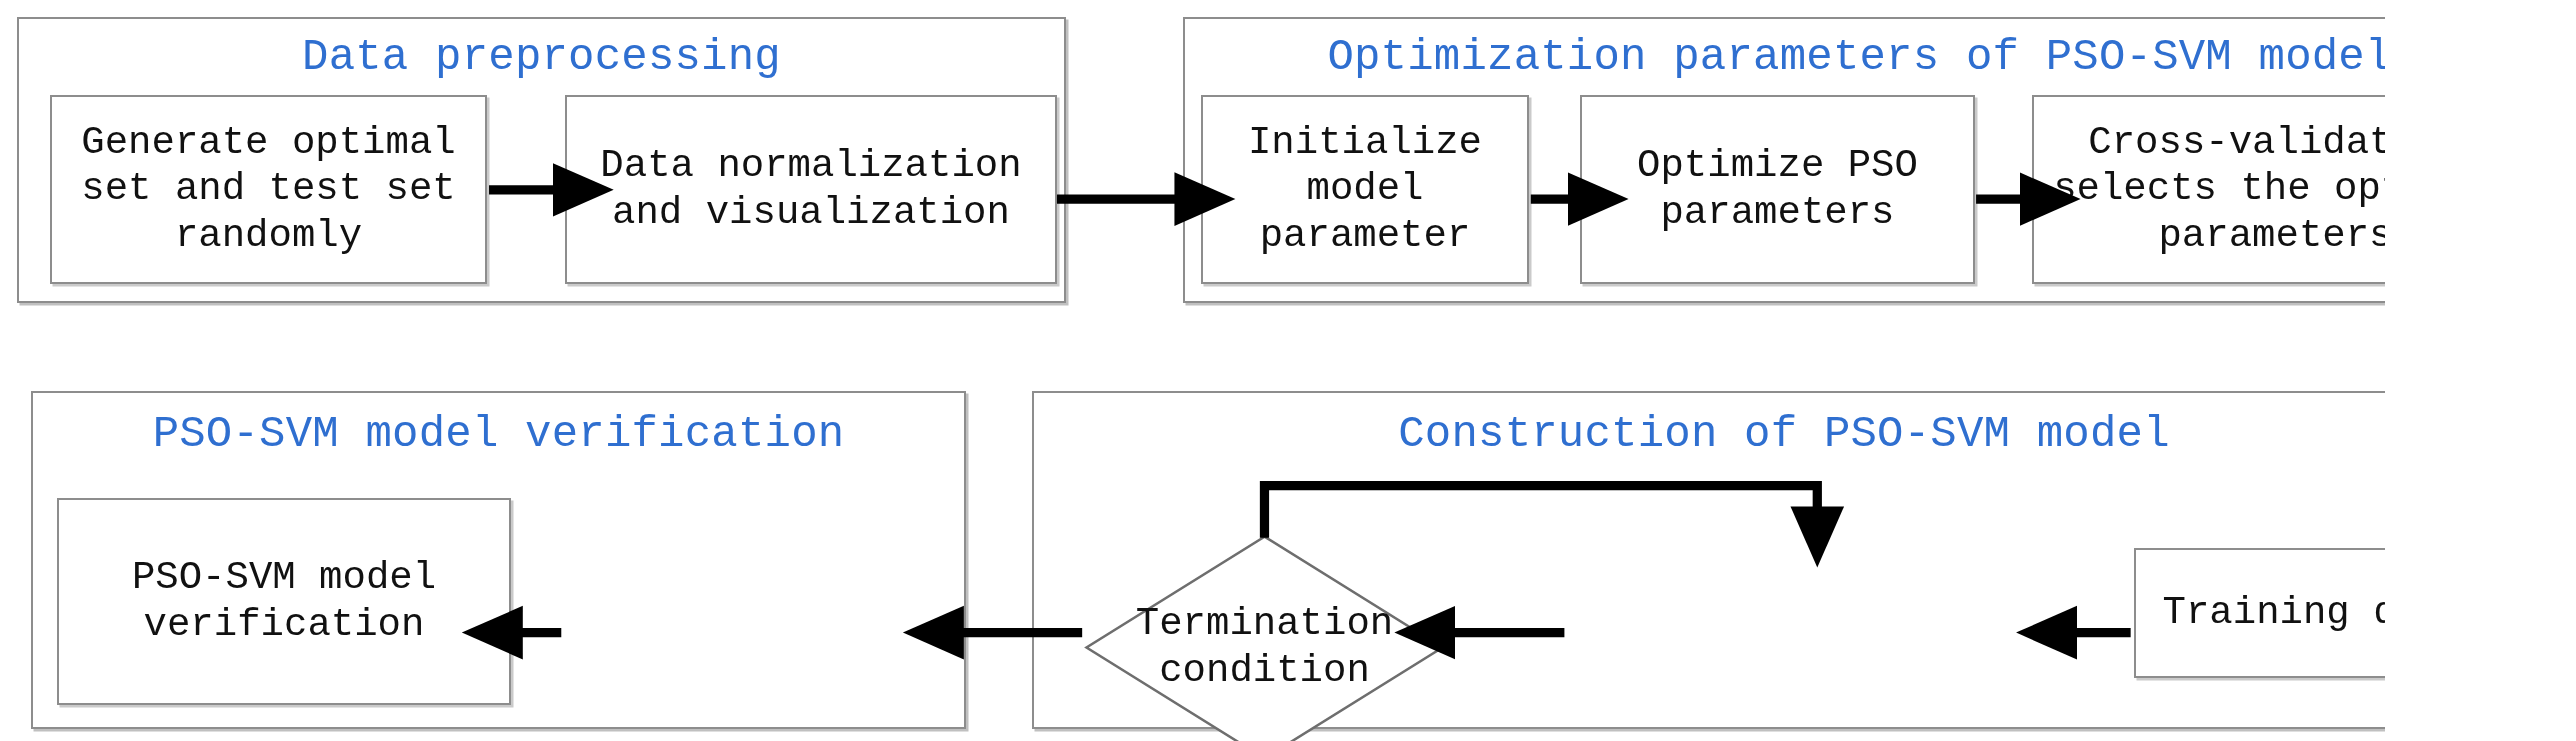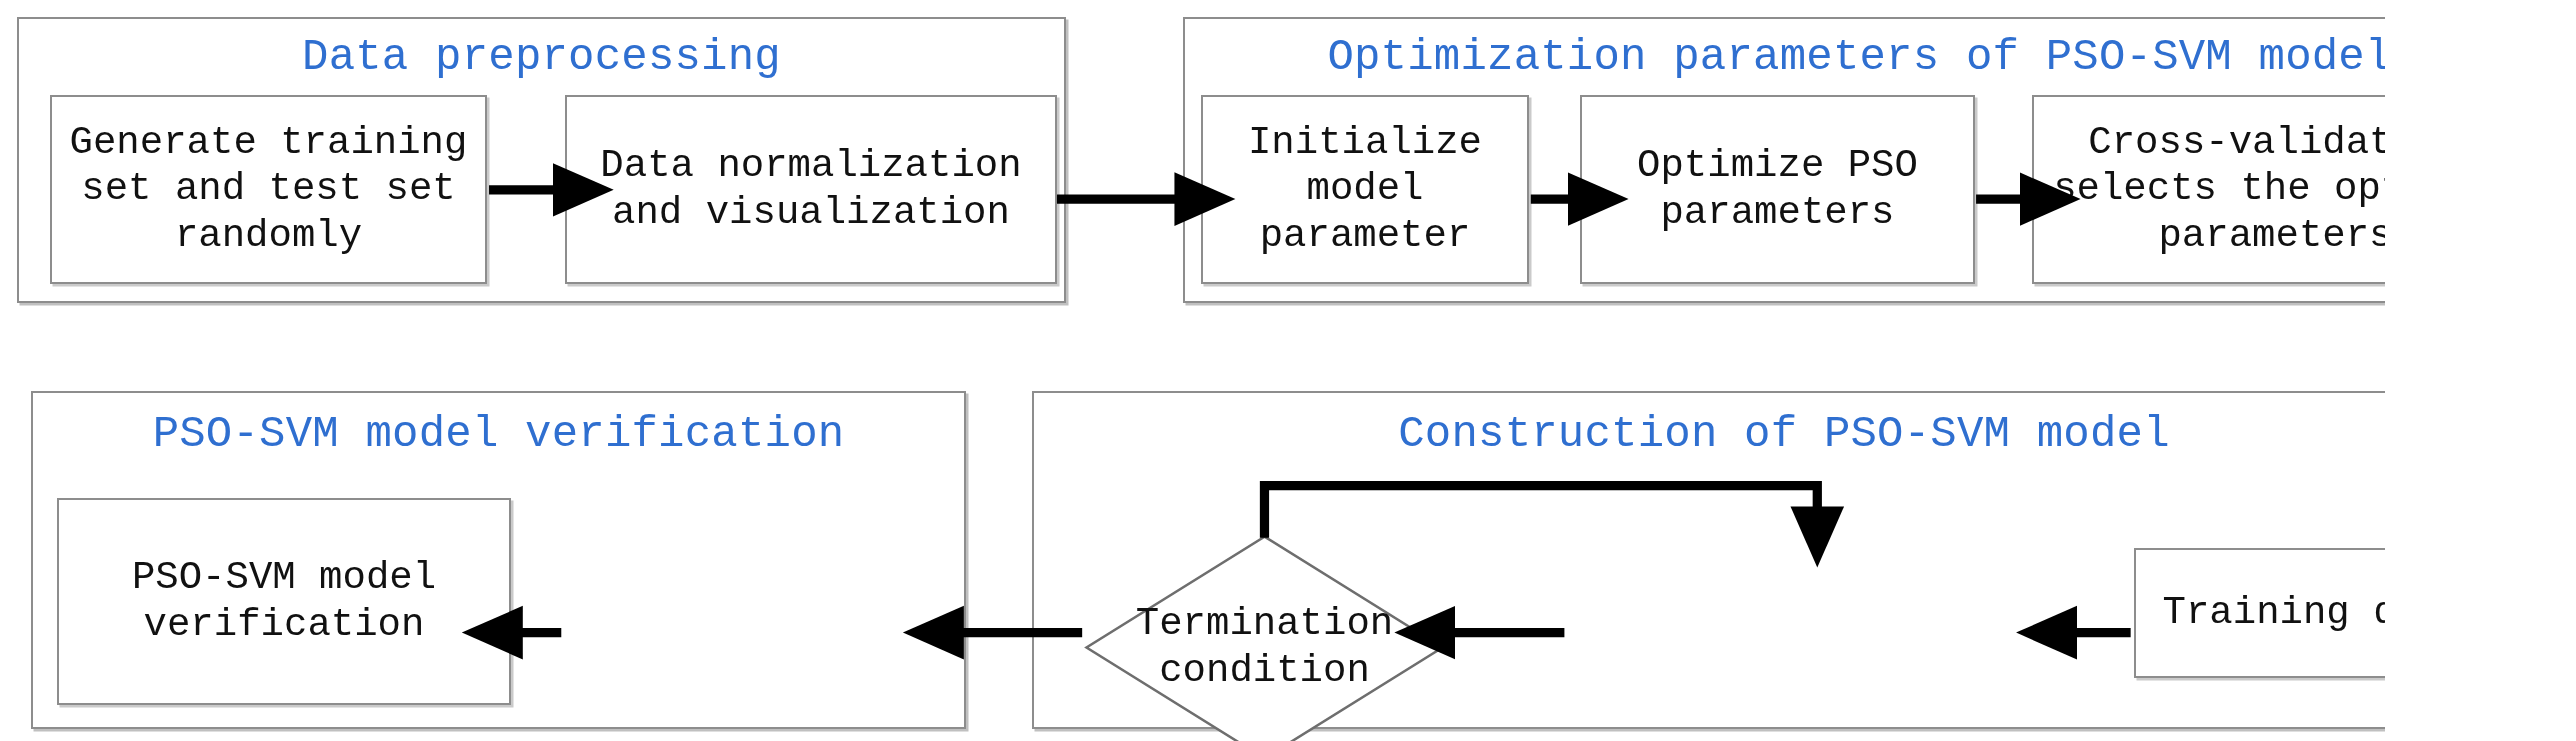--- a/index.html
+++ b/index.html
@@ -64,21 +64,21 @@
 </head>
 <body>
 
 <div id="stage">
 
   <div class="group" style="left:17px;top:17px;width:1049px;height:286px;">
   </div>
   <div class="group-title" style="left:17px;top:35px;width:1049px;">Data preprocessing</div>
 
   <div class="node" style="left:50px;top:95px;width:437px;height:189px;">
-    <span>Generate training set and test set randomly</span>
+    <span>Generate optimal set and test set randomly</span>
   </div>
 
   <div class="node" style="left:565px;top:95px;width:492px;height:189px;">
     <span>Data normalization and visualization</span>
   </div>
 
   <div class="group" style="left:1183px;top:17px;width:1353px;height:286px;">
   </div>
   <div class="group-title" style="left:1183px;top:35px;width:1353px;">Optimization parameters of PSO-SVM model</div>
 

